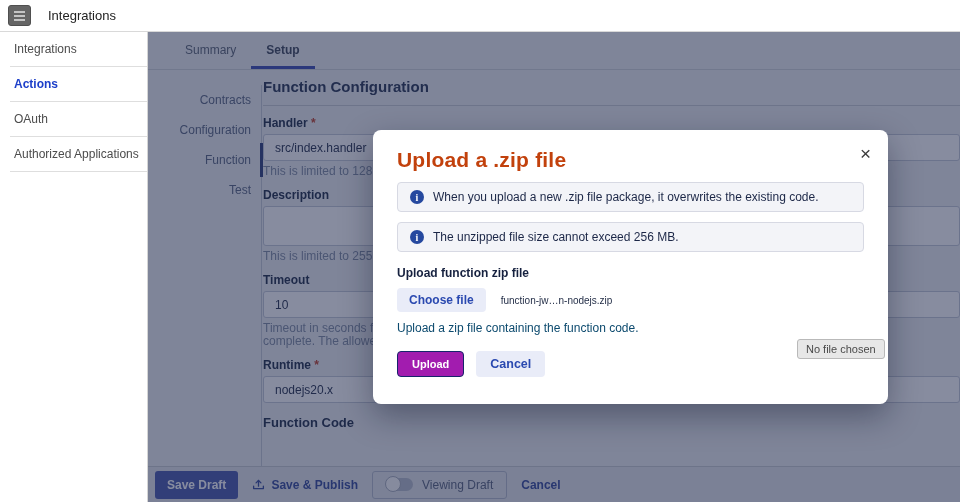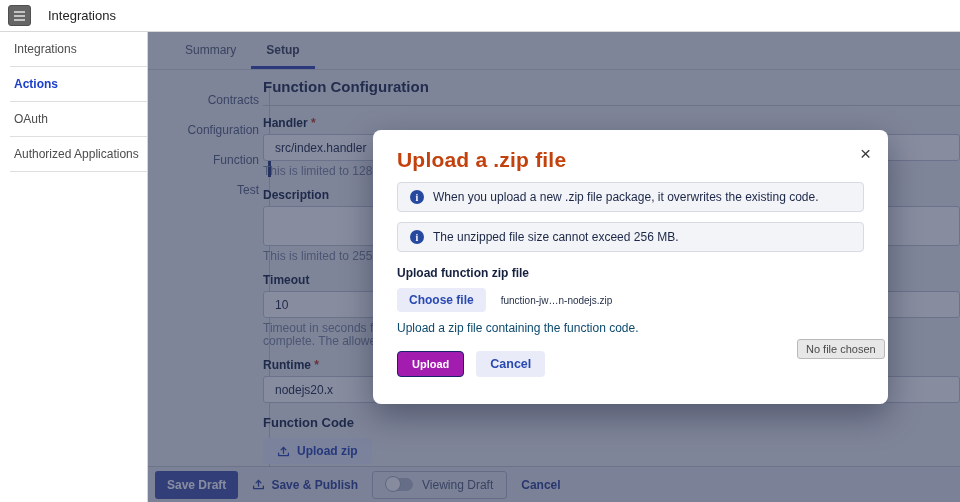--- a/index.html
+++ b/index.html
@@ -22,21 +22,21 @@
   .side-item { margin-left:10px; padding:10px 4px; border-bottom:1px solid #dedede;
                font-size:12px; color:#4c4c4c; cursor:pointer; }
   .side-item.active { color:#1d3fc9; font-weight:bold; }
 
   
   .content { position:absolute; left:148px; top:32px; right:0; bottom:0; background:#eef0f3; }
   .tabs { height:38px; border-bottom:1px solid #d2d5da; display:flex; padding-left:22px; }
   .tab { padding:0 15px; line-height:37px; font-size:12px; color:#5e6878; cursor:pointer; }
   .tab.active { color:#414b5e; font-weight:bold; border-bottom:3px solid #3f51b5; }
 
-  .subnav { position:absolute; left:8px; top:53px; width:114px; height:381px;
+  .subnav { position:absolute; left:0; top:53px; width:114px; height:381px;
             border-right:1px solid #c4cad6; }
   .subnav-item { height:30px; line-height:30px; text-align:right; padding-right:10px;
                  font-size:12px; color:#5d6a84; cursor:pointer; }
   .subnav-indicator { position:absolute; right:-2px; top:58px; width:3px; height:34px; background:#33437e; }
 
   .form { position:absolute; left:115px; top:46px; right:0; }
   .form-title { font-size:15px; font-weight:bold; color:#2c3a56; padding-bottom:10px;
                 border-bottom:1px solid #c9ccd4; }
   .field-label { margin-top:10px; font-size:12px; font-weight:bold; color:#25324d; }
   .req { color:#c0452f; font-weight:bold; }
@@ -159,28 +159,20 @@
         <div>complete. The allowed range is 1 to 900.</div>
       </div>
 
       <div class="field-label">
         <span>Runtime</span>
         <span class="req">*</span>
       </div>
       <input class="text-input" readonly="" value="nodejs20.x" style="">
 
       <div class="section-label">Function Code</div>
-      <button class="upload-zip-btn">
-        <svg class="upl-icon" viewBox="0 0 16 16" fill="none" stroke="#3350b4" stroke-width="1.6" stroke-linecap="round" stroke-linejoin="round">
-          <path d="M2 10v3h12v-3"></path>
-            <path d="M8 10V3"></path>
-            <path d="M5 6l3-3 3 3"></path>
-        </svg>
-        <span>Upload zip</span>
-      </button>
     </div>
 
     <div class="footer">
       <button class="save-draft">Save Draft</button>
       <button class="save-publish">
         <svg class="upl-icon" viewBox="0 0 16 16" fill="none" stroke="#3a4f9e" stroke-width="1.6" stroke-linecap="round" stroke-linejoin="round">
           <path d="M2 10v3h12v-3"></path>
             <path d="M8 10V3"></path>
             <path d="M5 6l3-3 3 3"></path>
         </svg>

